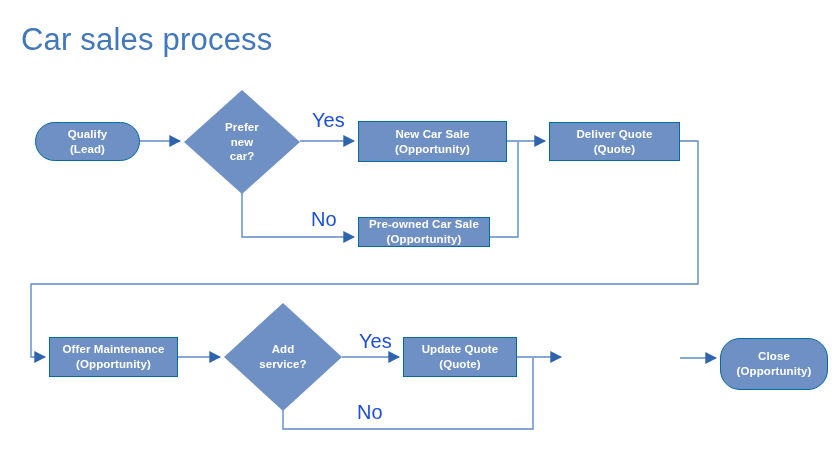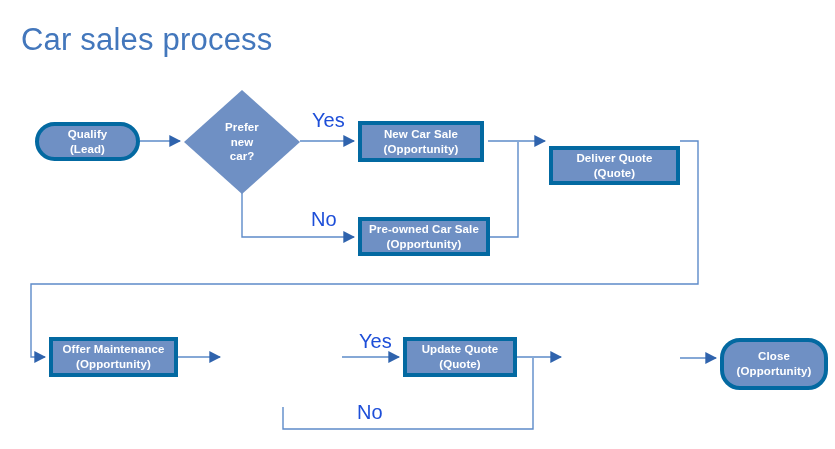--- a/index.html
+++ b/index.html
@@ -11,21 +11,21 @@
     position:absolute;left:21px;top:22px;
     font-size:31px;font-weight:400;color:#4377bc;letter-spacing:.2px;text-align:center;
   }
   svg.connectors{position:absolute;left:0;top:0;width:835px;height:449px;}
   .edge{fill:none;stroke:#5d8bc9;stroke-width:1.4px;}
   .node{
     position:absolute;display:flex;align-items:center;justify-content:center;
     text-align:center;color:#ffffff;font-weight:bold;font-size:11.5px;
     line-height:1.3;background:#6f90c4;box-sizing:border-box;
   }
-  .process,.terminator{border:4px solid #0369a1;}
+  .process,.terminator{border:1px solid #0369a1;}
   .terminator{border-radius:20px;}
   .decision{clip-path:polygon(50% 0,100% 50%,50% 100%,0 50%);}
   .node-label{white-space:pre-line;letter-spacing:.1px;}
   .edge-label{position:absolute;color:#1d4ed8;font-size:20px;}
 </style>
 </head>
 <body>
 
 <div class="canvas">
 
@@ -54,40 +54,44 @@
     <span class="node-label">Qualify
 (Lead)</span>
   </div>
 
   <div class="node decision" style="left:184px;top:90px;width:116px;height:104px;">
     <span class="node-label">Prefer
 new
 car?</span>
   </div>
 
-  <div class="node process" style="left:358px;top:121px;width:126px;height:41px;">
+  <div class="node process" style="left:358px;top:121px;width:149px;height:41px;">
     <span class="node-label">New Car Sale
 (Opportunity)</span>
   </div>
 
-  <div class="node process" style="left:358px;top:217px;width:132px;height:39px;">
+  <div class="node process" style="left:358px;top:217px;width:132px;height:30px;">
     <span class="node-label">Pre-owned Car Sale
 (Opportunity)</span>
   </div>
 
-  <div class="node process" style="left:549px;top:122px;width:131px;height:39px;margin-top:24px;">
+  <div class="node process" style="left:549px;top:122px;width:131px;height:39px;">
     <span class="node-label">Deliver Quote
 (Quote)</span>
   </div>
 
   <div class="node process" style="left:49px;top:337px;width:129px;height:40px;">
     <span class="node-label">Offer Maintenance
 (Opportunity)</span>
   </div>
 
+  <div class="node decision" style="left:224px;top:303px;width:118px;height:108px;">
+    <span class="node-label">Add
+service?</span>
+  </div>
 
   <div class="node process" style="left:403px;top:337px;width:114px;height:40px;">
     <span class="node-label">Update Quote
 (Quote)</span>
   </div>
 
 
   <div class="node terminator" style="left:720px;top:338px;width:108px;height:52px;">
     <span class="node-label">Close
 (Opportunity)</span>

